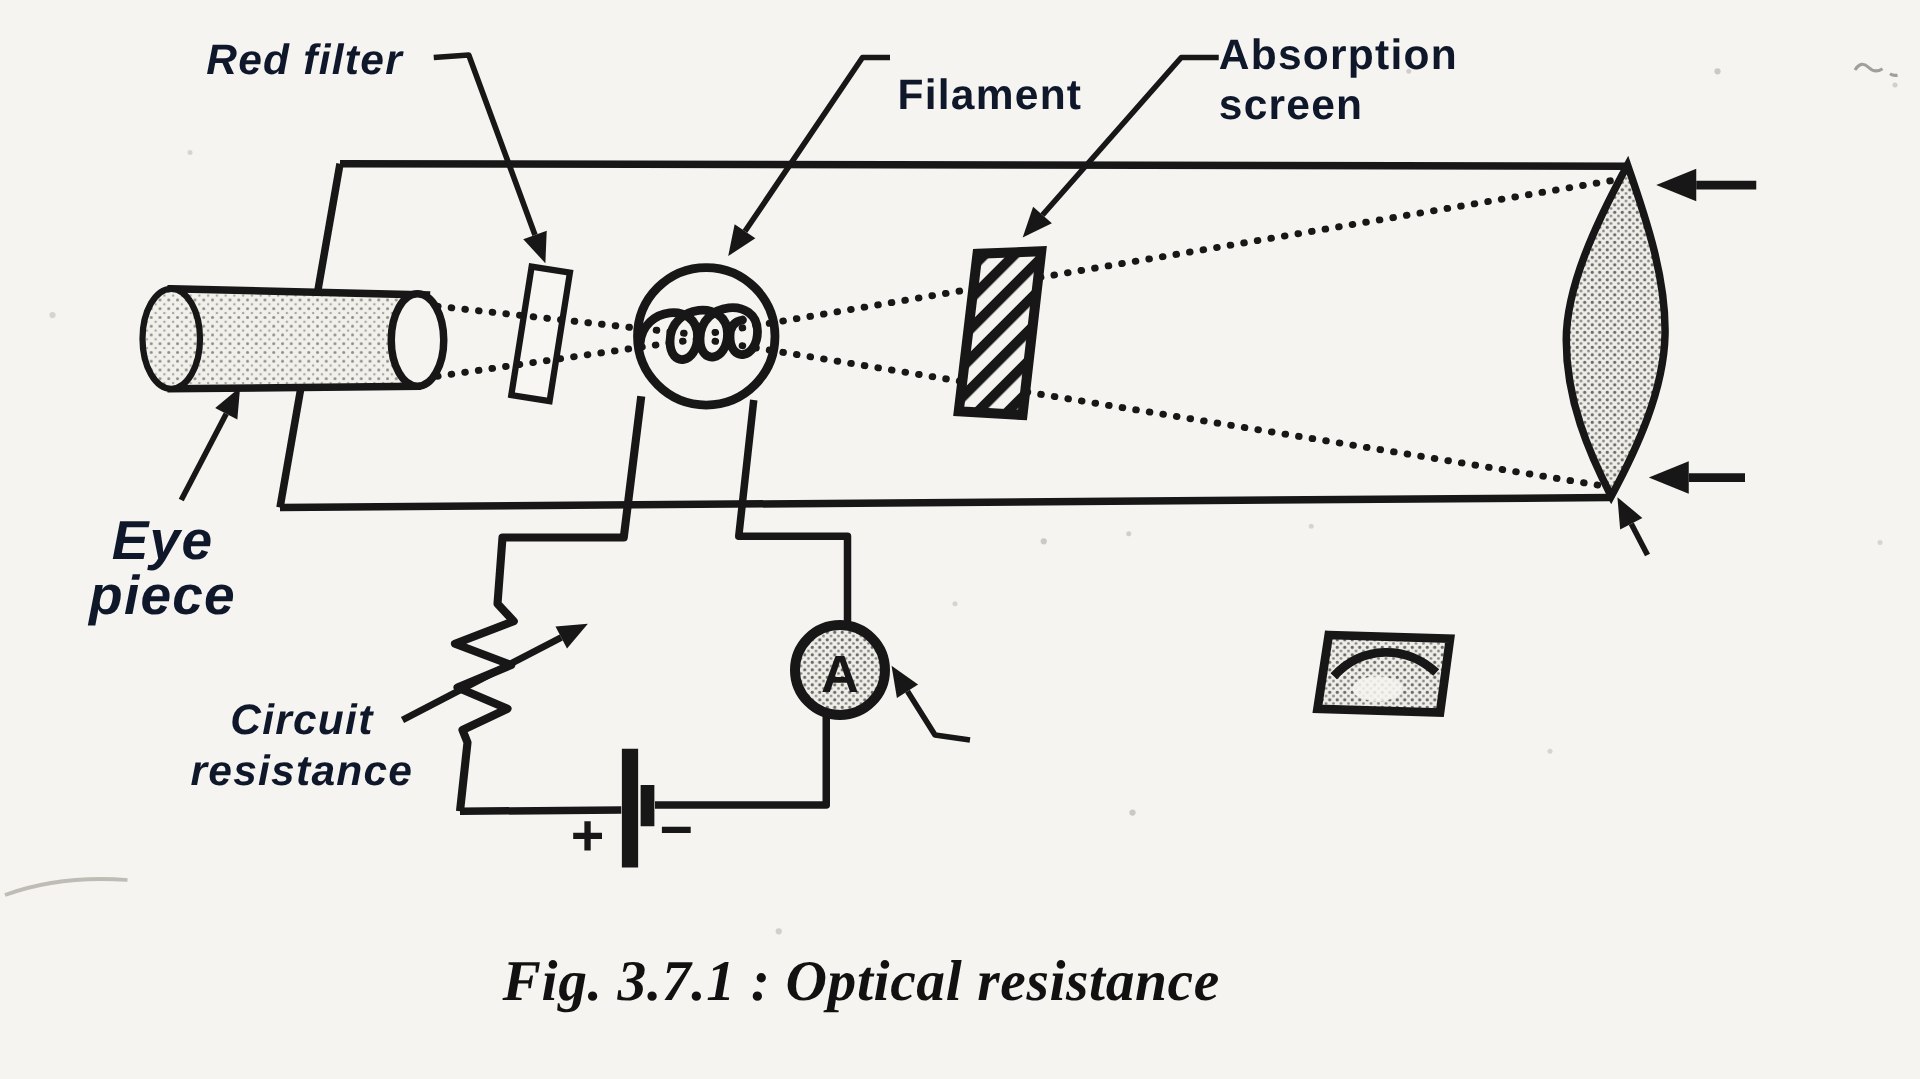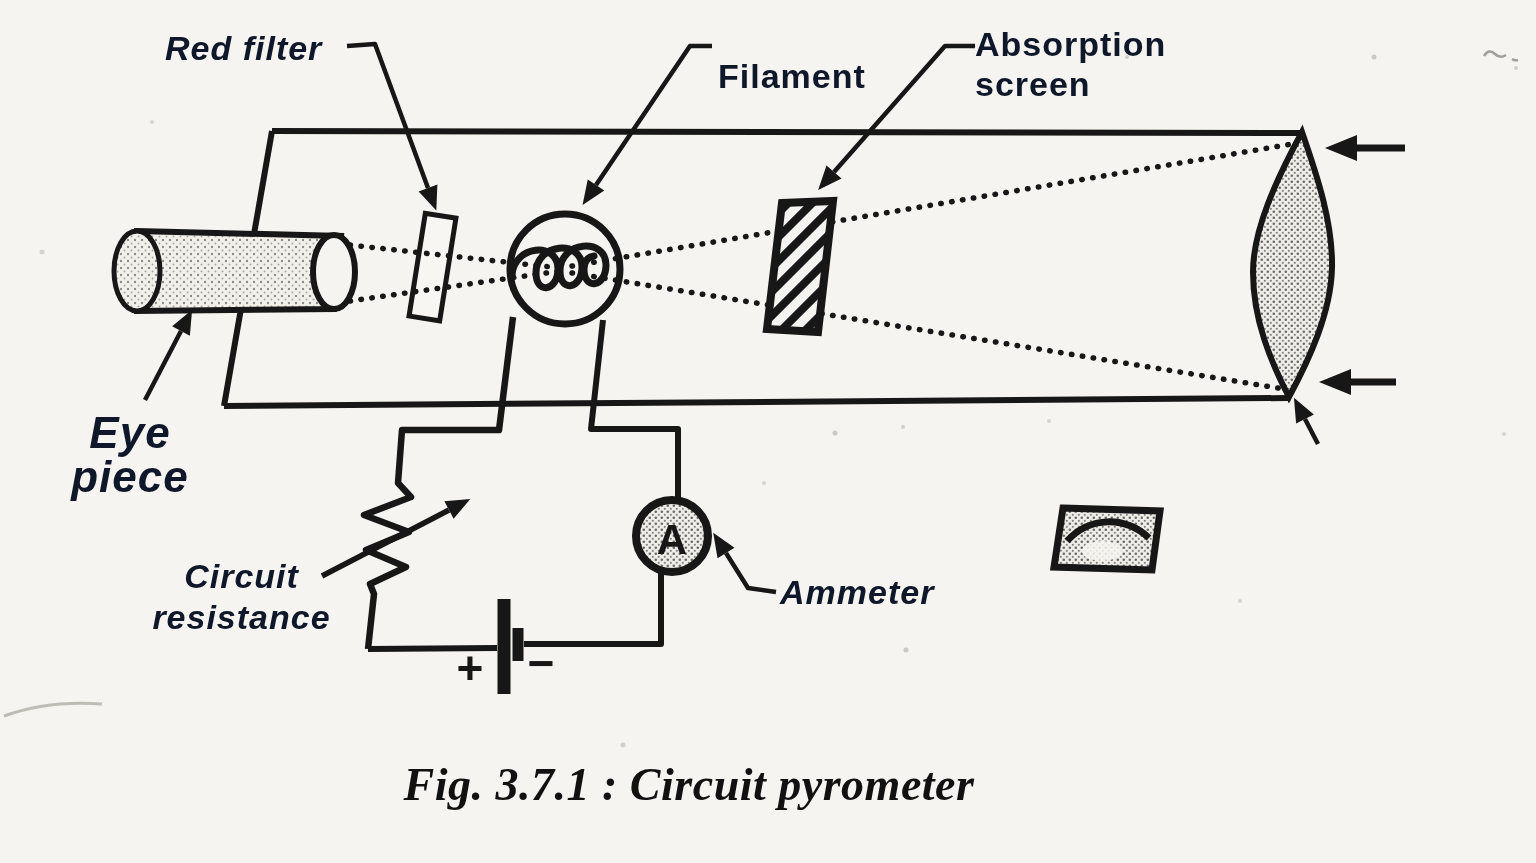--- a/index.html
+++ b/index.html
@@ -157,18 +157,17 @@
 
   <div class="label" style="left:975px;top:24px;">Absorption
 screen</div>
 
   <div class="label italic" style="left:70px;top:411px;width:120px;text-align:center;font-size:44px;line-height:44px;">Eye
 piece</div>
 
   <div class="label italic" style="left:144px;top:556px;width:195px;text-align:center;line-height:41px;">Circuit
 resistance</div>
 
-  <div class="label italic" style="left:780px;top:572px;">Ammeter</div>
 
 
-  <div class="caption">Fig. 3.7.1 : Circuit pyrometer</div>
+  <div class="caption">Fig. 3.7.1 : Optical resistance</div>
 
 </div>
 
 </body></html>

